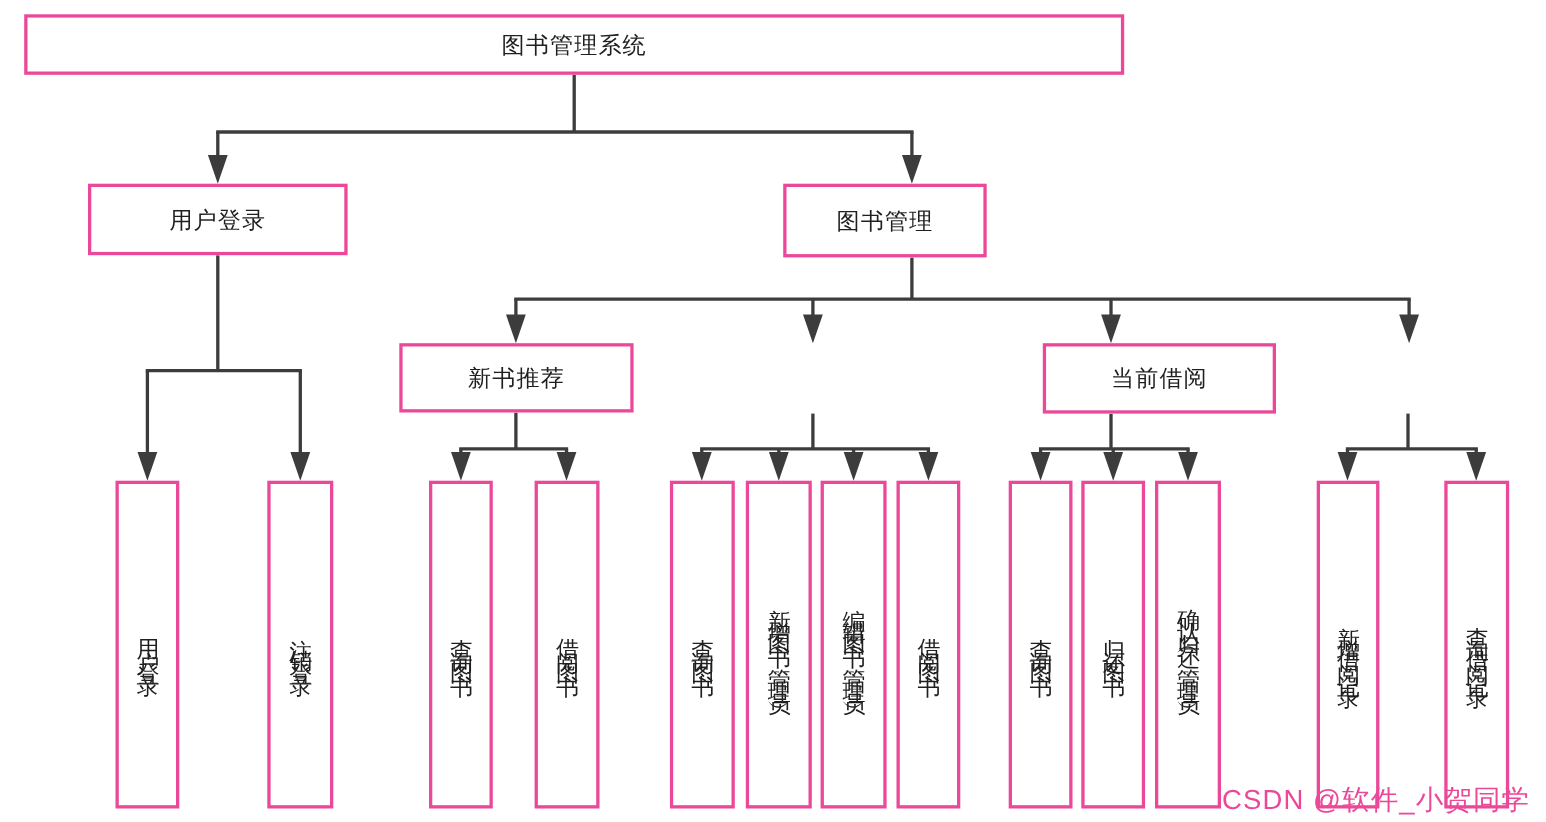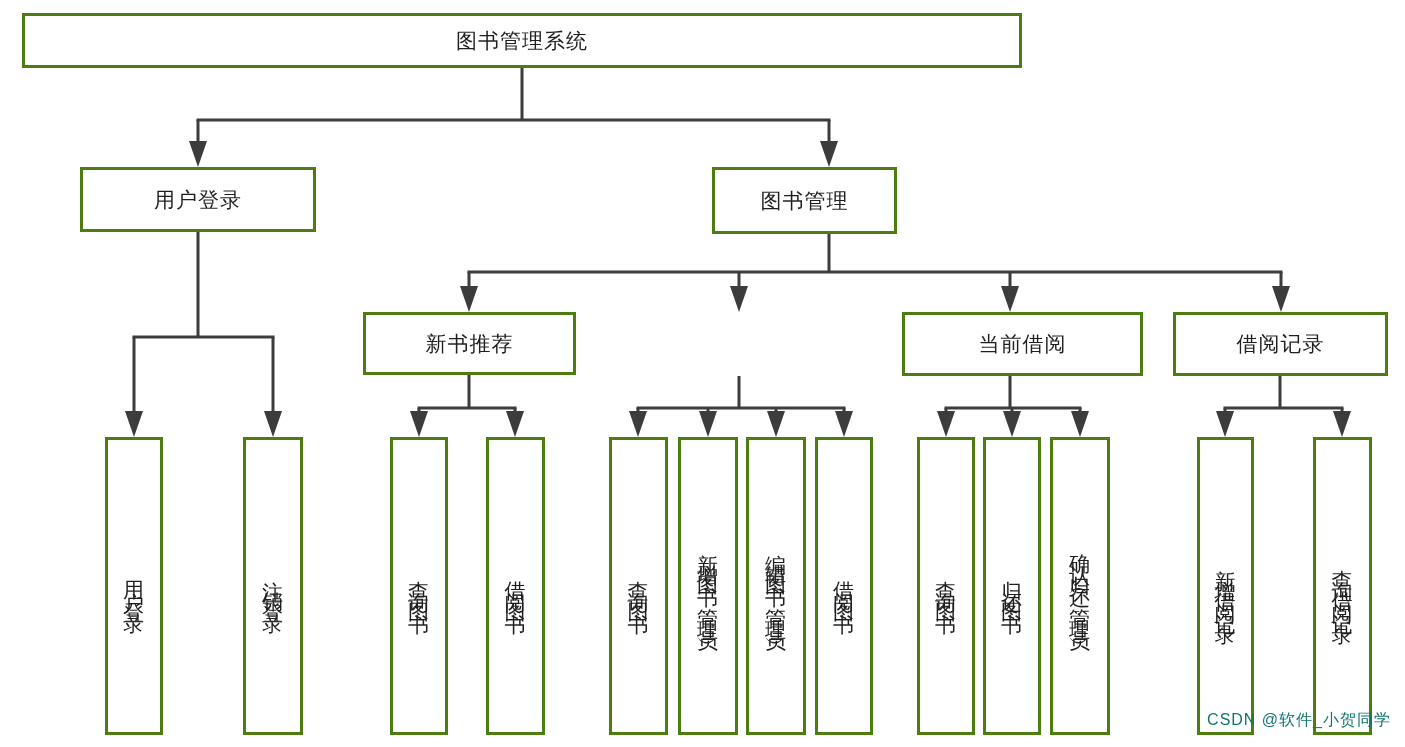--- a/index.html
+++ b/index.html
@@ -12,21 +12,21 @@
     overflow: hidden;
   }
   .connector-layer {
     position: absolute;
     left: 0; top: 0;
     width: 1405px; height: 747px;
   }
   .node {
     position: absolute;
     box-sizing: border-box;
-    border: 3px solid #4d7c0f;
+    border: 3px solid #ec4899;
     background: #ffffff;
     display: flex;
     align-items: center;
     justify-content: center;
     color: #1f1f1f;
     font-size: 21px;
     letter-spacing: 1px;
     z-index: 2;
   }
   .leaf .vtext {
@@ -34,22 +34,22 @@
     text-orientation: mixed;
     line-height: 1;
     letter-spacing: 11px;
     font-size: 21px;
     color: #1f1f1f;
   }
   .watermark {
     position: absolute;
     right: 14px;
     top: 710px;
-    font-size: 16px;
-    color: #0f766e;
+    font-size: 25px;
+    color: #ec4899;
     letter-spacing: 1px;
     z-index: 3;
     white-space: nowrap;
   }
   svg path { stroke: #3c3c3c; stroke-width: 3; fill: none; }
   svg polygon { fill: #3c3c3c; stroke: none; }
 </style>
 </head>
 <body>
 
@@ -123,22 +123,21 @@
         <polygon points="1333,411 1351,411 1342,437"></polygon>
     </g>
   </svg>
 
   <div class="node" style="left:22px; top:13px; width:1000px; height:55px;">图书管理系统</div>
 
   <div class="node" style="left:80px; top:167px; width:236px; height:65px;">用户登录</div>
   <div class="node" style="left:712px; top:167px; width:185px; height:67px;">图书管理</div>
 
   <div class="node" style="left:363px; top:312px; width:213px; height:63px;">新书推荐</div>
-  <div class="node" style="left:902px; top:312px; width:241px; height:64px;">当前借阅</div>
-  <div class="node" style="left:1173px; top:312px; width:215px; height:64px;">借阅记录</div>
+  <div class="node" style="left:948px; top:312px; width:212px; height:64px;">当前借阅</div>
 
   <div class="node leaf" style="left:105px; top:437px; width:58px; height:298px;">
     <span class="vtext">用户登录</span>
   </div>
   <div class="node leaf" style="left:243px; top:437px; width:60px; height:298px;">
     <span class="vtext">注销登录</span>
   </div>
 
   <div class="node leaf" style="left:390px; top:437px; width:58px; height:298px;">
     <span class="vtext">查询图书</span>

